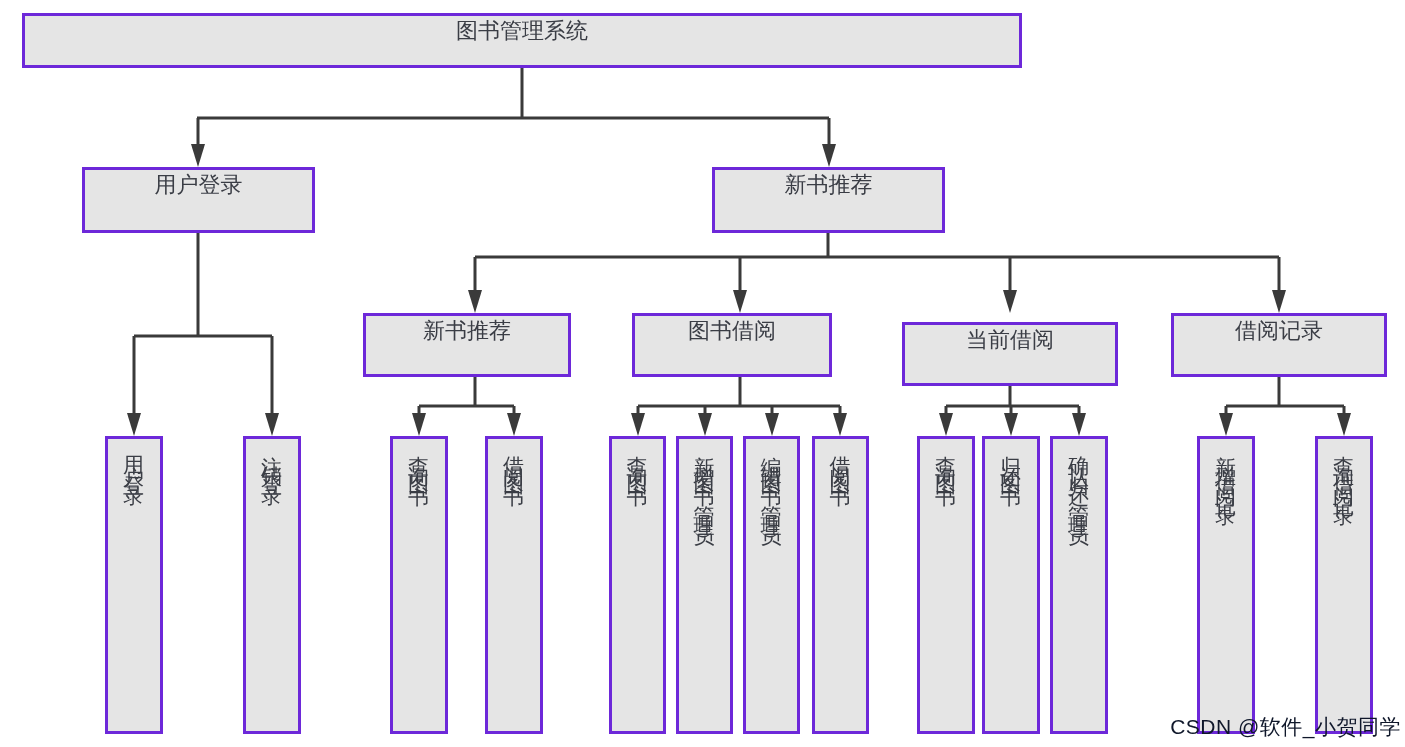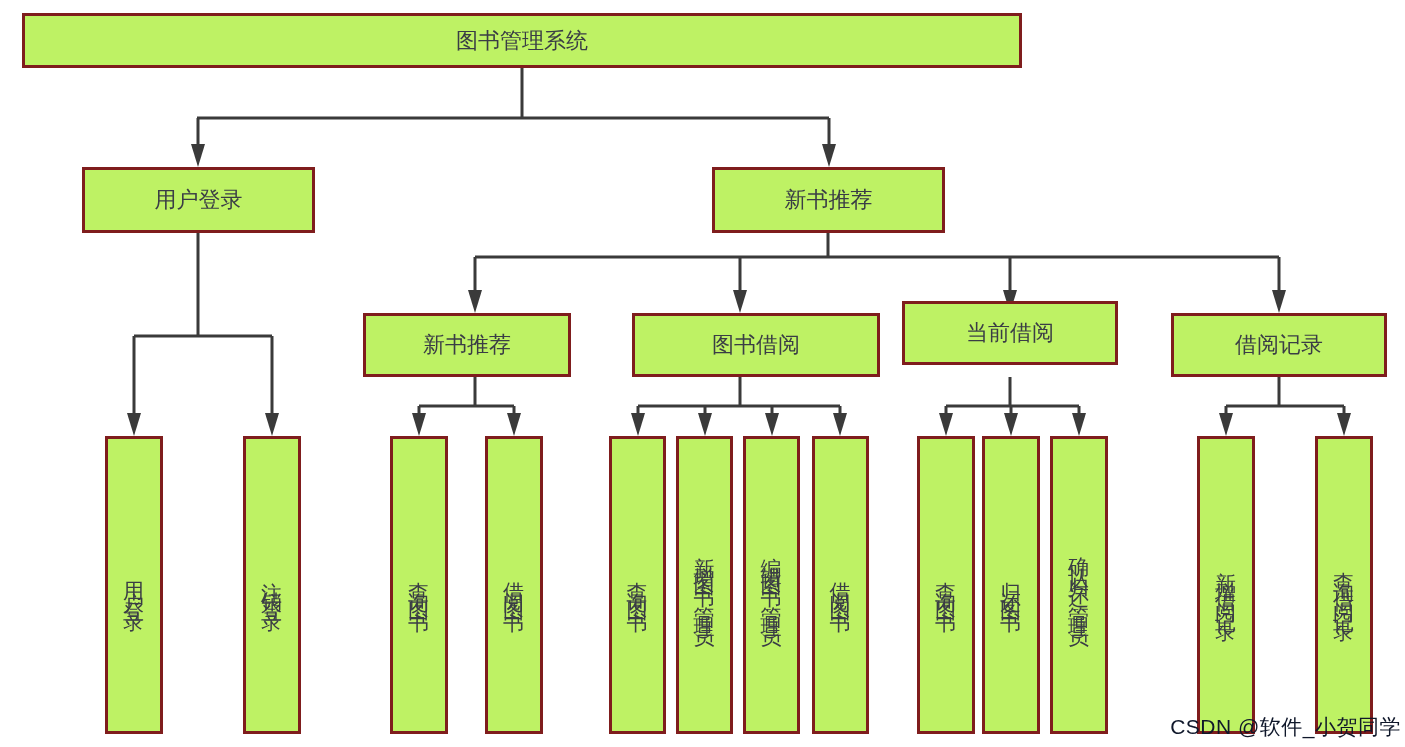--- a/index.html
+++ b/index.html
@@ -3,22 +3,22 @@
 <meta charset="utf-8">
 <style>
   html,body{margin:0;padding:0;background:#ffffff;}
   .canvas{
     position:relative;width:1405px;height:747px;background:#ffffff;
     font-family:"Liberation Sans","DejaVu Sans",sans-serif;
     color:#3a3d45;overflow:hidden;
   }
   svg.connectors{position:absolute;left:0;top:0;z-index:1;}
   .node{
-    position:absolute;background:#bef264;border:3px solid #7f1d1d;
-    box-sizing:border-box;display:flex;align-items:center;justify-content:center;
+    position:absolute;background:#e5e5e5;border:3px solid #6d28d9;
+    box-sizing:border-box;display:flex;justify-content:center;
     z-index:2;
   }
   .node.h span{font-size:22px;white-space:nowrap;}
   .node.v span{
     writing-mode:vertical-rl;text-orientation:mixed;
     font-size:21px;letter-spacing:10px;line-height:1;
   }
   .watermark{
     position:absolute;top:713px;right:4px;z-index:4;
     font-size:21px;color:#0f172a;letter-spacing:0.5px;white-space:nowrap;
@@ -79,24 +79,24 @@
   <div class="node h" style="left:82px;top:167px;width:233px;height:66px">
     <span>用户登录</span>
   </div>
   <div class="node h" style="left:712px;top:167px;width:233px;height:66px">
     <span>新书推荐</span>
   </div>
 
   <div class="node h" style="left:363px;top:313px;width:208px;height:64px">
     <span>新书推荐</span>
   </div>
-  <div class="node h" style="left:632px;top:313px;width:248px;height:64px">
+  <div class="node h" style="left:632px;top:313px;width:200px;height:64px">
     <span>图书借阅</span>
   </div>
-  <div class="node h" style="left:902px;top:301px;width:216px;height:64px">
+  <div class="node h" style="left:902px;top:322px;width:216px;height:64px">
     <span>当前借阅</span>
   </div>
   <div class="node h" style="left:1171px;top:313px;width:216px;height:64px">
     <span>借阅记录</span>
   </div>
 
   <div class="node v" style="left:105px;top:436px;width:58px;height:298px">
     <span>用户登录</span>
   </div>
   <div class="node v" style="left:243px;top:436px;width:58px;height:298px">

